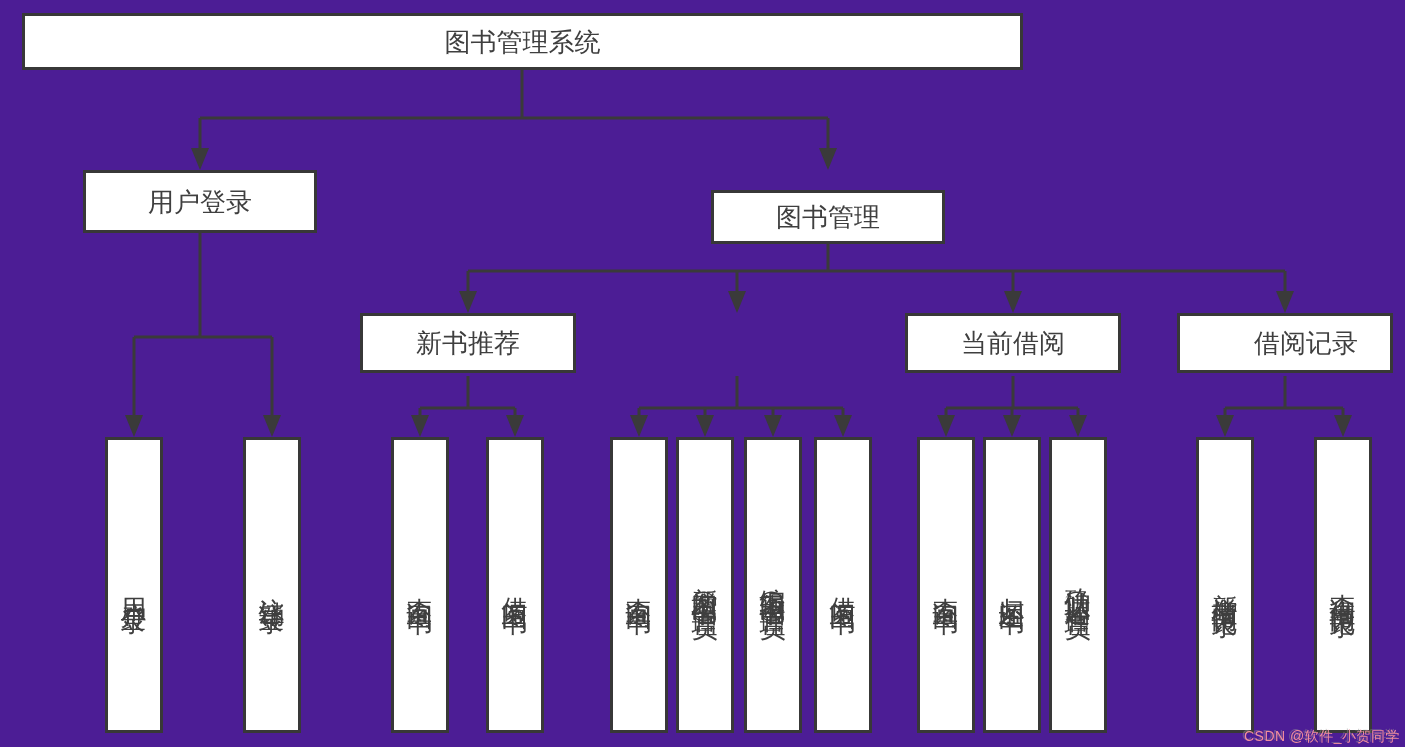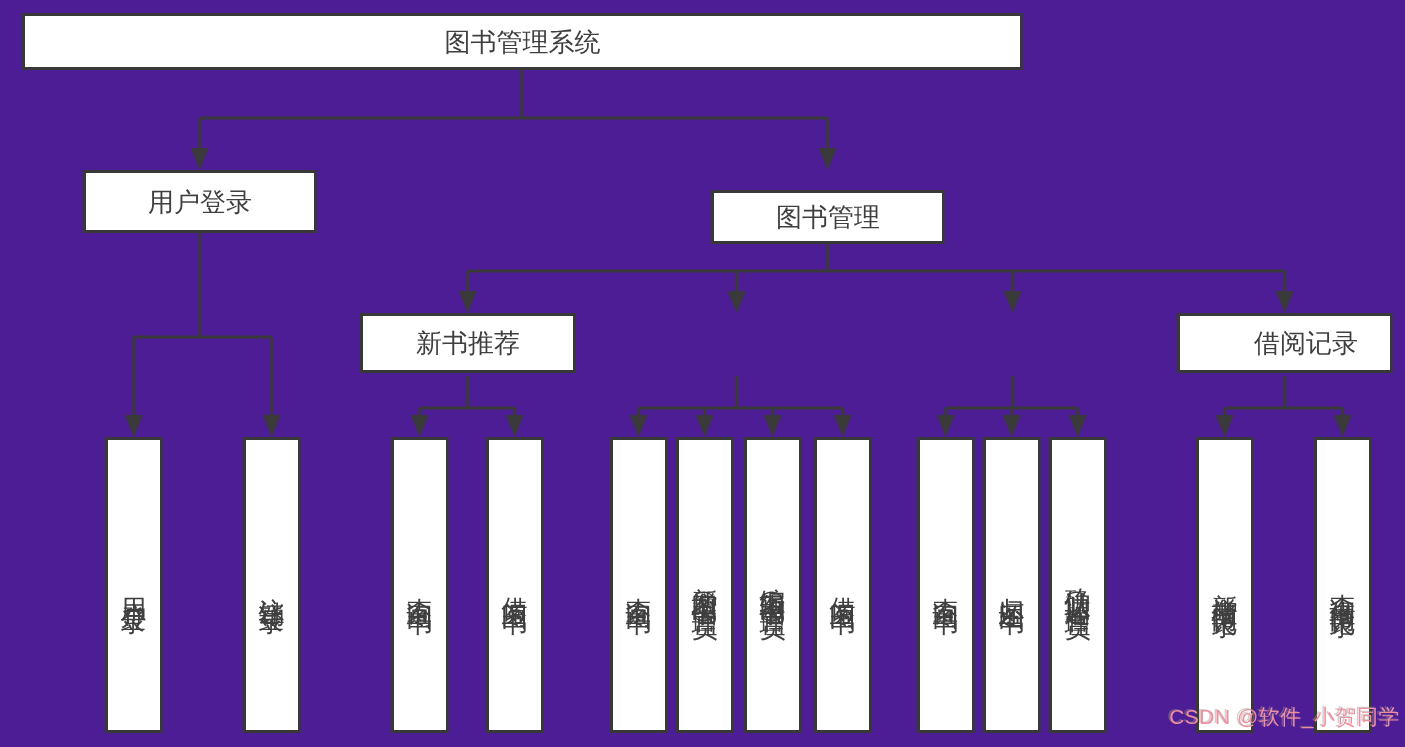--- a/index.html
+++ b/index.html
@@ -58,22 +58,22 @@
   .leaf-7  { left: 744px;  }
   .leaf-8  { left: 814px;  }
   .leaf-9  { left: 917px;  }
   .leaf-10 { left: 983px;  }
   .leaf-11 { left: 1049px; }
   .leaf-12 { left: 1196px; }
   .leaf-13 { left: 1314px; }
   .watermark {
     position: absolute;
     right: 5px;
-    bottom: 16px;
-    font-size: 21px;
+    bottom: 1px;
+    font-size: 14px;
     letter-spacing: 0.5px;
     color: #f18e9d;
     text-shadow: -2px -1px 0 rgba(150,150,150,0.45);
     white-space: nowrap;
   }
 </style>
 </head>
 <body>
 
 <div class="canvas">
@@ -123,20 +123,23 @@
   <div class="box n-user-login">
     <span>用户登录</span>
   </div>
   <div class="box n-book-mgmt">
     <span>图书管理</span>
   </div>
 
   <div class="box lvl3 n-new-book">
     <span>新书推荐</span>
   </div>
+  <div class="box lvl3 n-current">
+    <span>当前借阅</span>
+  </div>
   <div class="box lvl3 n-record">
     <span>借阅记录</span>
   </div>
 
   <div class="box vbox leaf leaf-1">
     <span>用户登录</span>
   </div>
   <div class="box vbox leaf leaf-2">
     <span>注销登录</span>
   </div>

